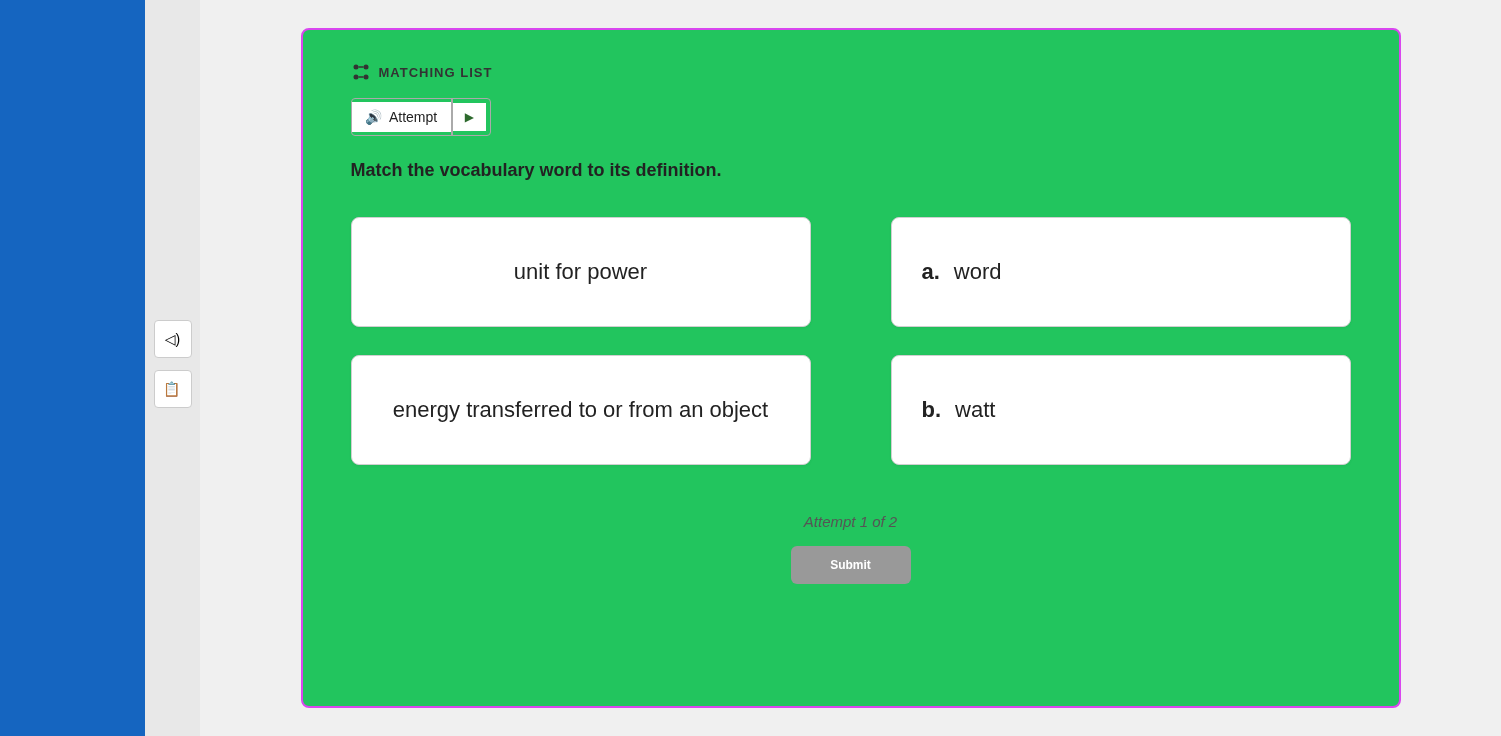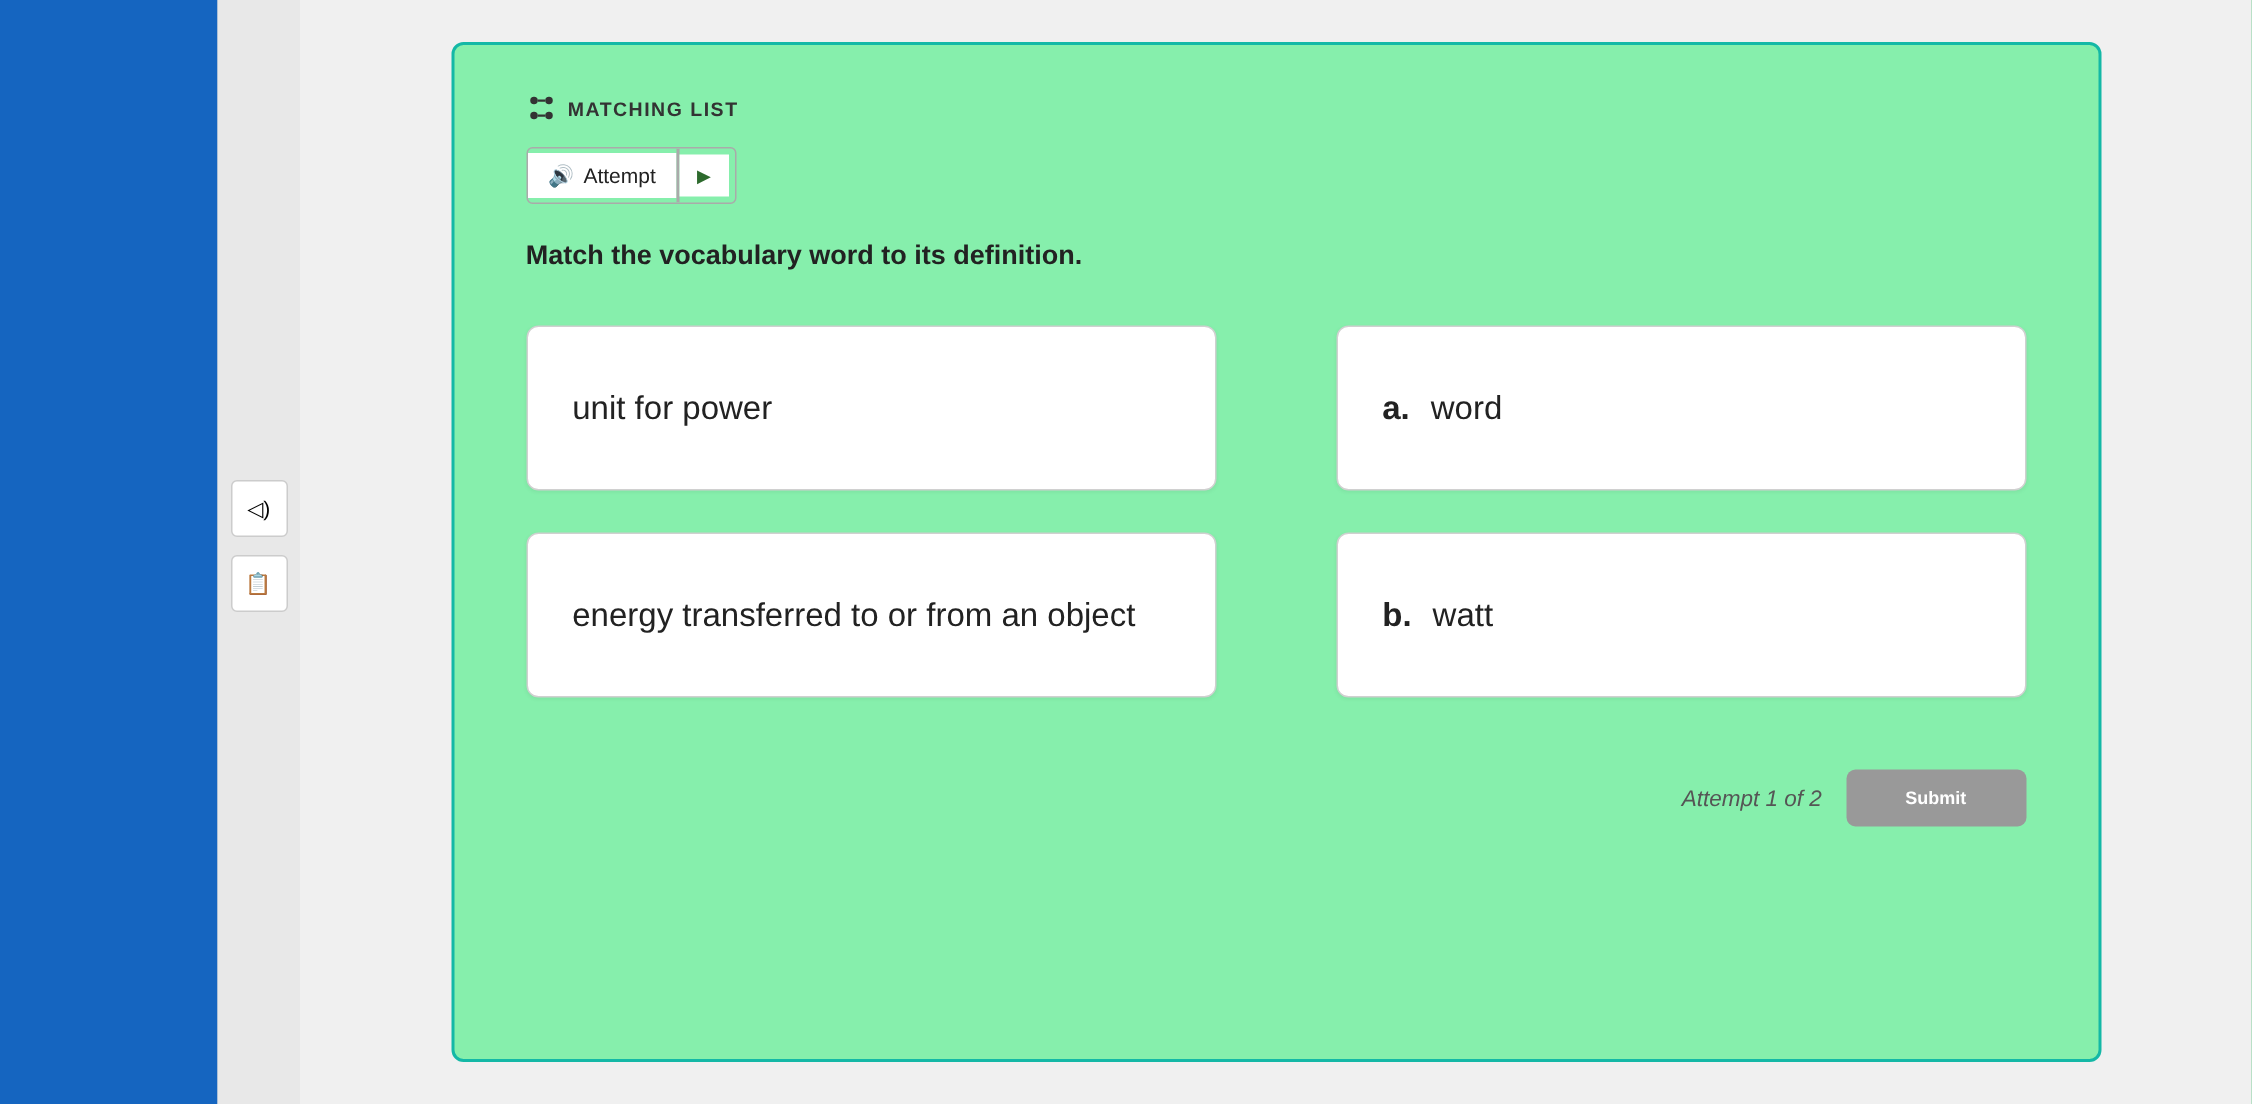--- a/index.html
+++ b/index.html
@@ -47,22 +47,22 @@
     .main-content {
       flex: 1;
       height: 100%;
       background: #f0f0f0;
       display: flex;
       align-items: center;
       justify-content: center;
     }
 
     .card {
-      background: #86efac;
-      border: 2px solid #14b8a6;
+      background: #22c55e;
+      border: 2px solid #d946ef;
       border-radius: 8px;
       width: 1100px;
       min-height: 680px;
       padding: 32px 48px 60px 48px;
       position: relative;
     }
 
     .card-header {
       display: flex;
       align-items: center;
@@ -148,21 +148,21 @@
     }
 
     .definition-card {
       background: white;
       border: 1.5px solid #d0d0d0;
       border-radius: 8px;
       padding: 28px 30px;
       min-height: 110px;
       display: flex;
       align-items: center;
-      justify-content: flex-start;
+      justify-content: center;
       text-align: center;
       font-size: 22px;
       color: #222;
       cursor: pointer;
       box-shadow: 0 1px 3px rgba(0,0,0,0.06);
     }
 
     .answer-card {
       background: white;
       border: 1.5px solid #d0d0d0;
@@ -182,20 +182,21 @@
       margin-right: 14px;
       font-size: 22px;
     }
 
     .bottom-bar {
       display: flex;
       align-items: center;
       justify-content: flex-end;
       gap: 16px;
       margin-top: 32px;
+      flex-direction: column;
     }
 
     .attempt-text {
       font-style: italic;
       color: #555;
       font-size: 15px;
     }
 
     .submit-btn {
       background: #999;

